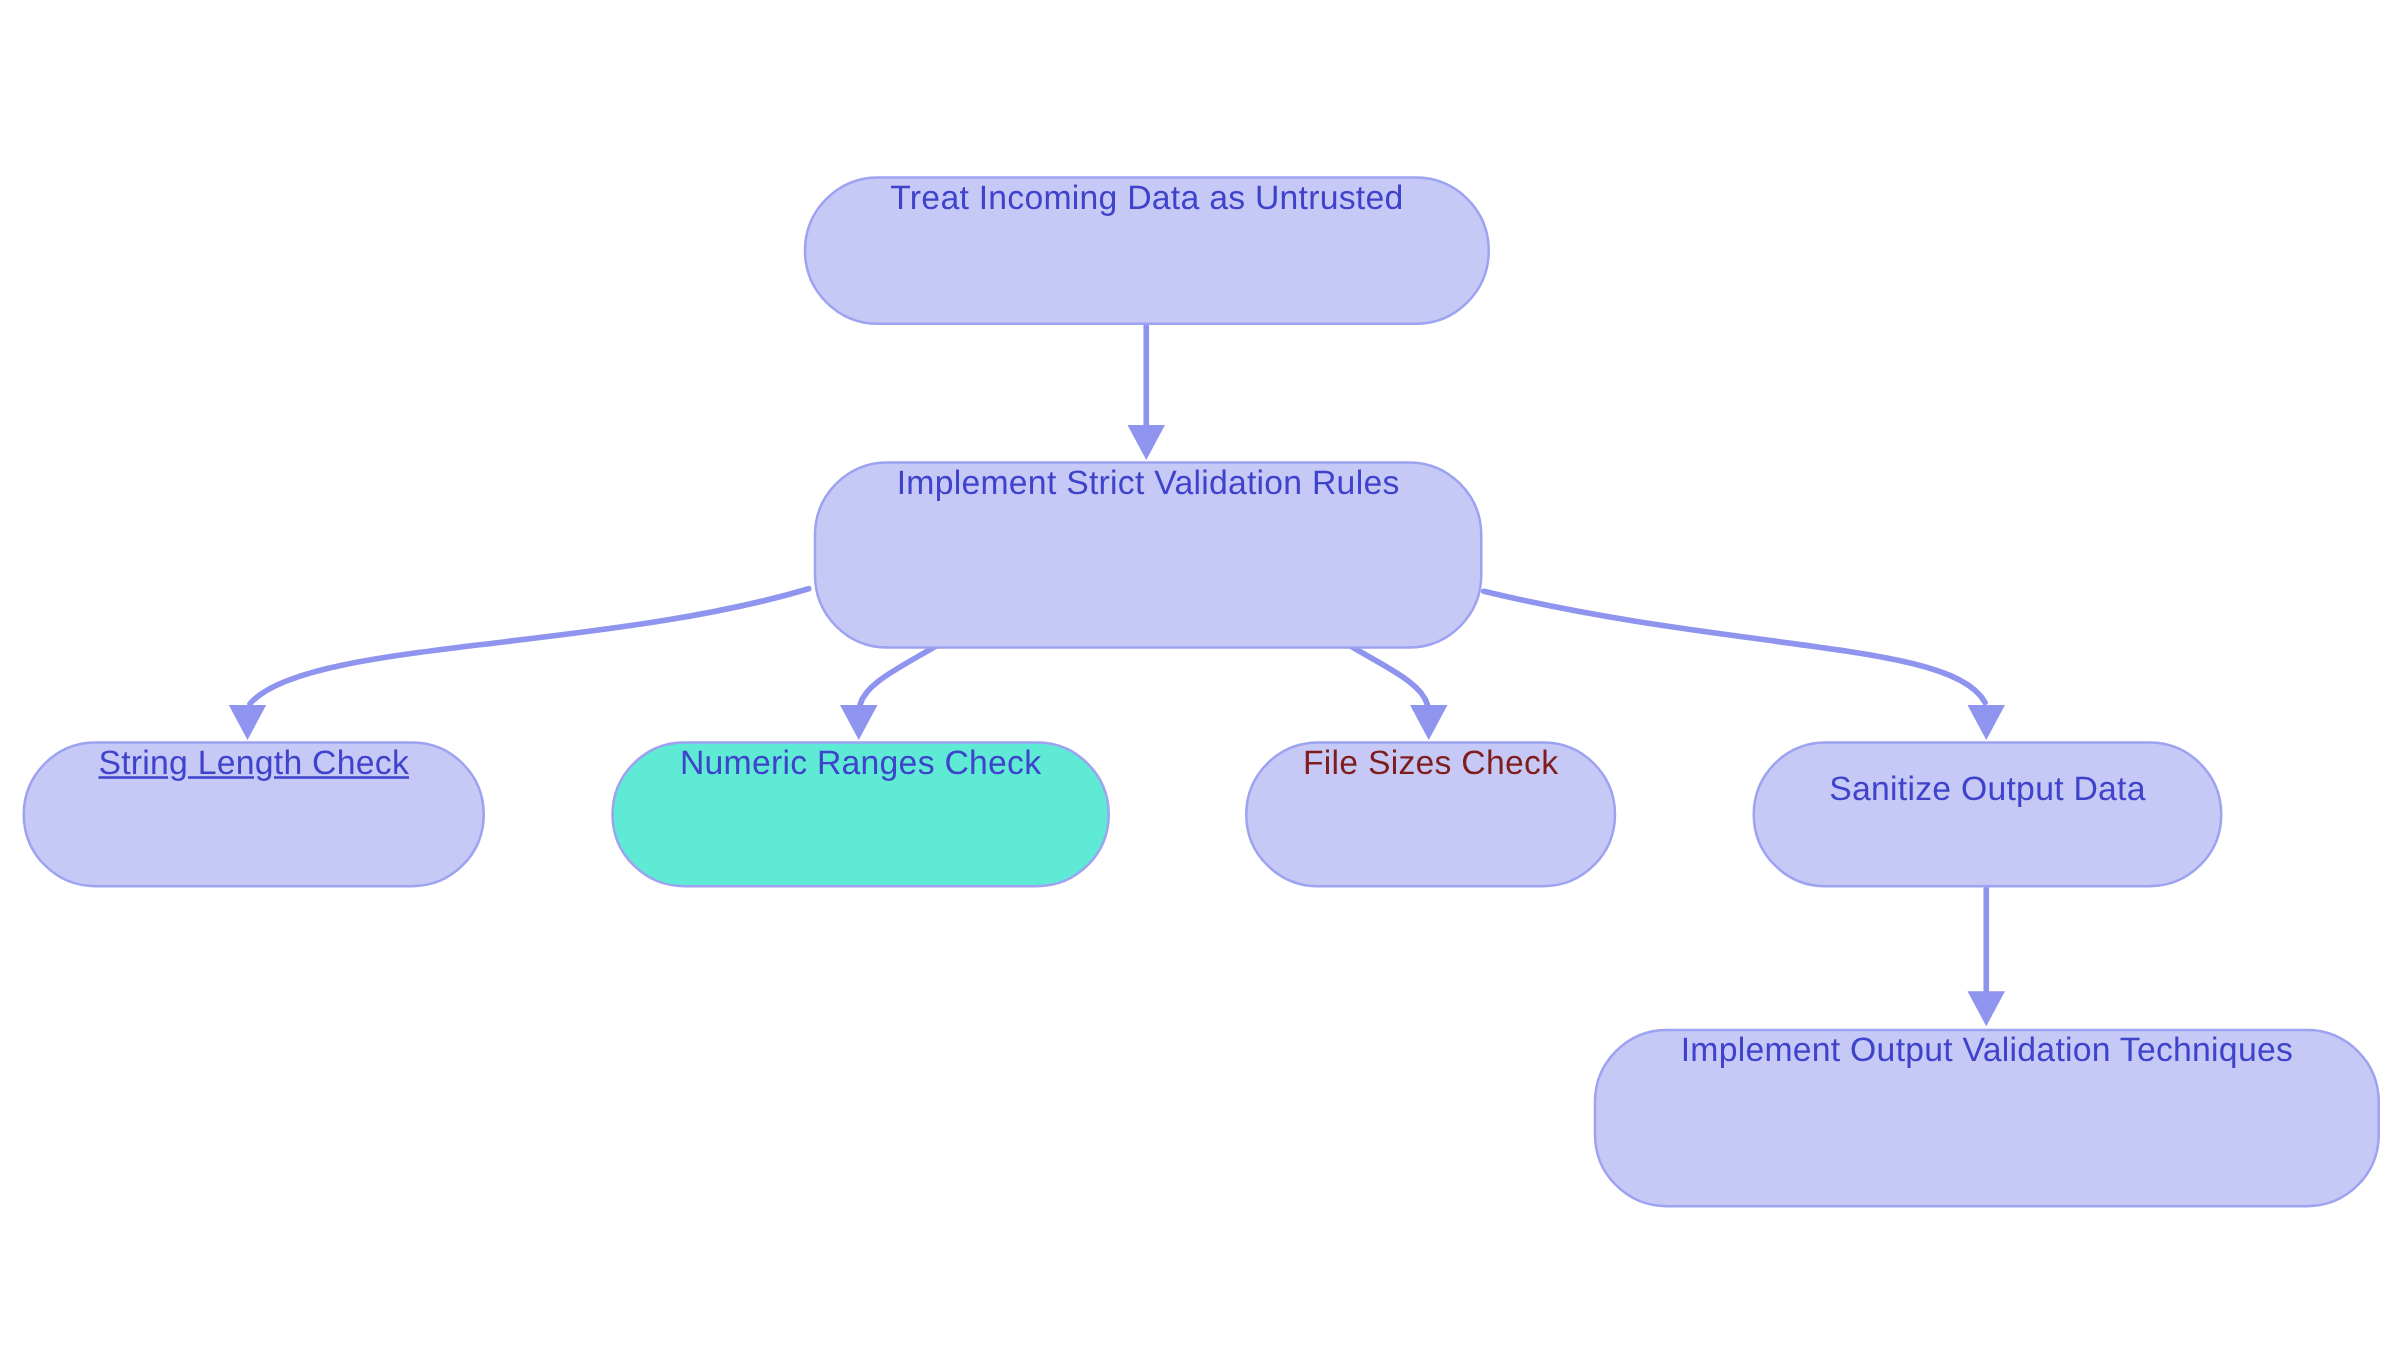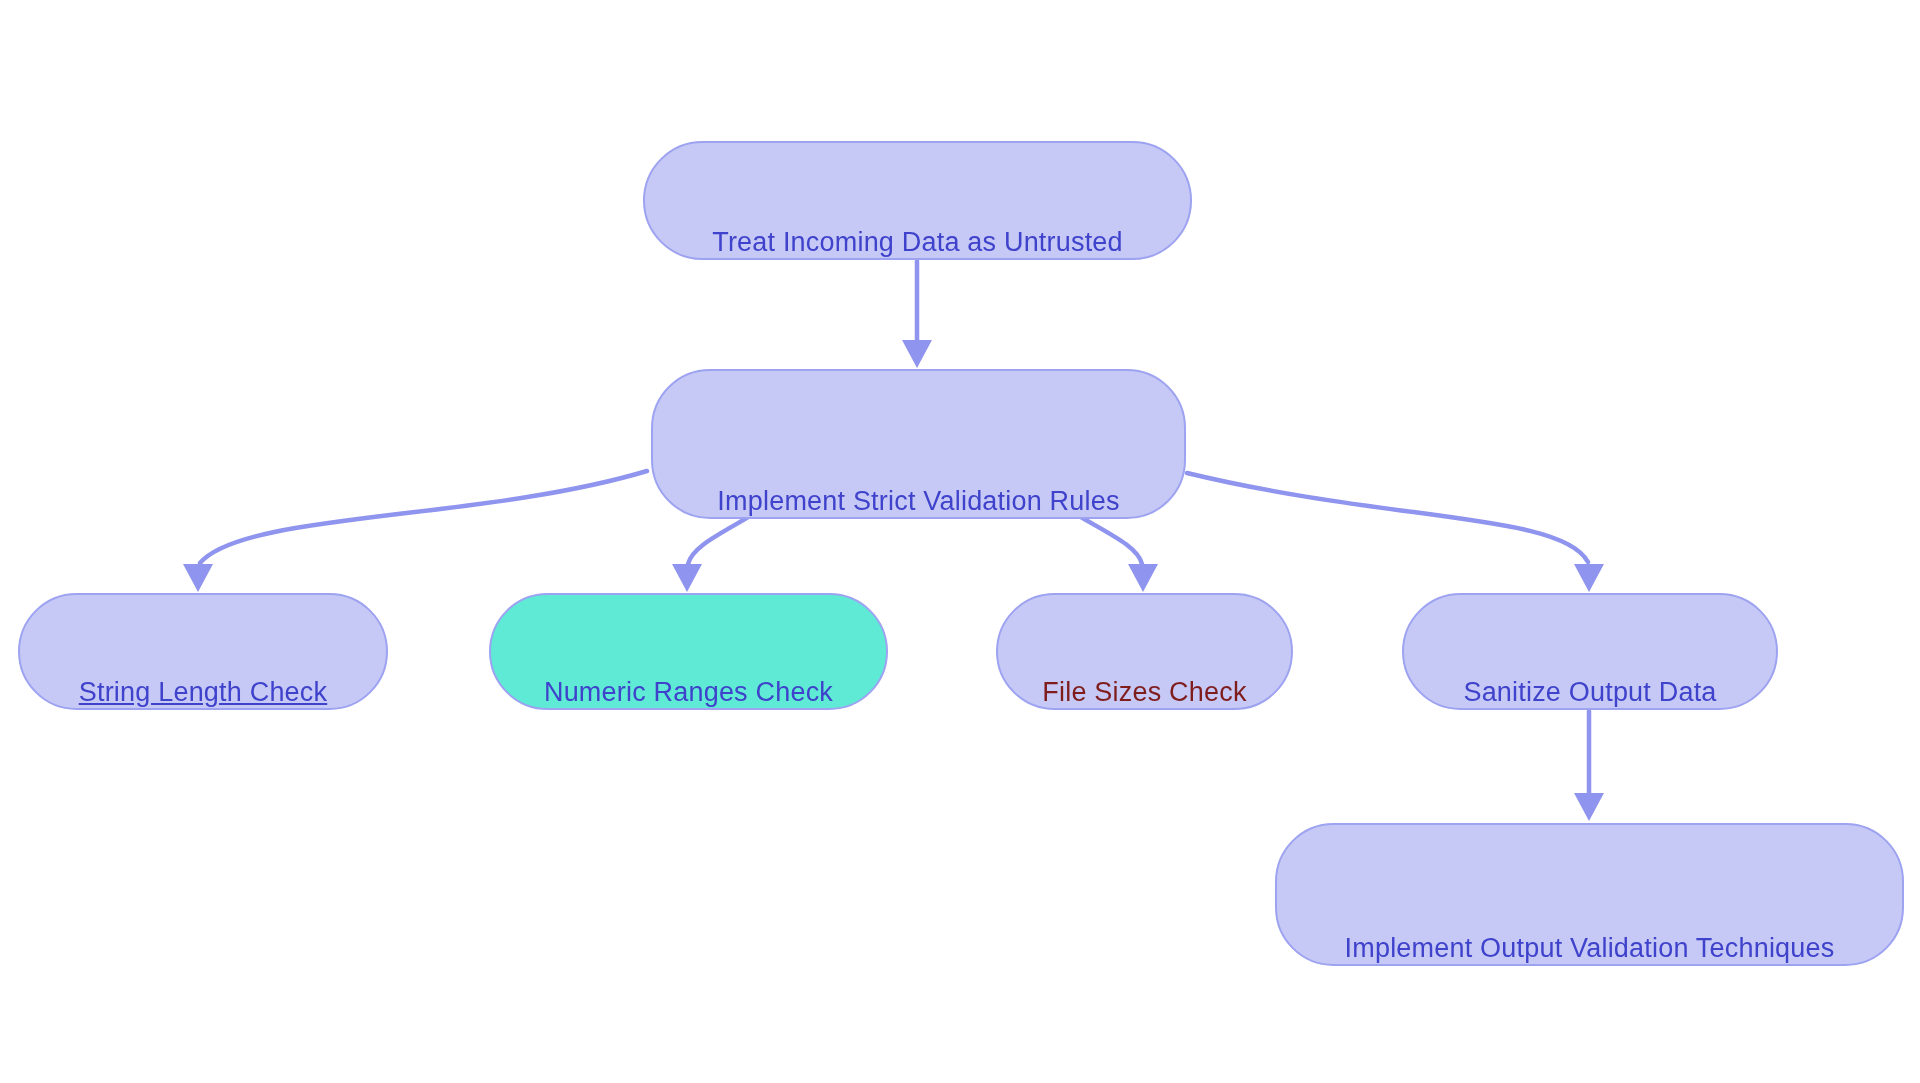--- a/index.html
+++ b/index.html
@@ -21,21 +21,21 @@
     position: absolute;
     left: 0; top: 0;
     width: 1920px;
     height: 1083px;
     z-index: 1;
   }
   .node {
     position: absolute;
     box-sizing: border-box;
     display: flex;
-    align-items: flex-end;
+    align-items: flex-start;
     justify-content: center;
     text-align: center;
     z-index: 2;
     border-style: solid;
     border-width: 2px;
     letter-spacing: 0.2px;
     white-space: nowrap;
   }
 </style>
 </head>
@@ -66,19 +66,19 @@
       <div class="node" style="left: 18px; top: 593px; width: 370px; height: 117px; border-radius: 58.5px; background: rgb(198, 201, 246); border-color: rgb(157, 163, 240);">
         <span style="color: rgb(63, 66, 203); font-size: 27px; text-decoration: underline;">String Length Check</span>
       </div>
       <div class="node" style="left: 489px; top: 593px; width: 399px; height: 117px; border-radius: 58.5px; background: #5eead4; border-color: rgb(157, 163, 240);">
         <span style="color: rgb(63, 66, 203); font-size: 27px;">Numeric Ranges Check</span>
       </div>
       <div class="node" style="left: 996px; top: 593px; width: 297px; height: 117px; border-radius: 58.5px; background: rgb(198, 201, 246); border-color: rgb(157, 163, 240);">
         <span style="color: #7f1d1d; font-size: 27px;">File Sizes Check</span>
       </div>
       <div class="node" style="left: 1402px; top: 593px; width: 376px; height: 117px; border-radius: 58.5px; background: rgb(198, 201, 246); border-color: rgb(157, 163, 240);">
-        <span style="color: rgb(63, 66, 203); font-size: 27px;">Sanitize Output Data</span>
+        <span style="color: rgb(63, 66, 203); font-size: 27px; margin-top: 21px;">Sanitize Output Data</span>
       </div>
       <div class="node" style="left: 1275px; top: 823px; width: 629px; height: 143px; border-radius: 58.5px; background: rgb(198, 201, 246); border-color: rgb(157, 163, 240);">
         <span style="color: rgb(63, 66, 203); font-size: 27px;">Implement Output Validation Techniques</span>
       </div>
     </div>
 </div>
 
 </body></html>

